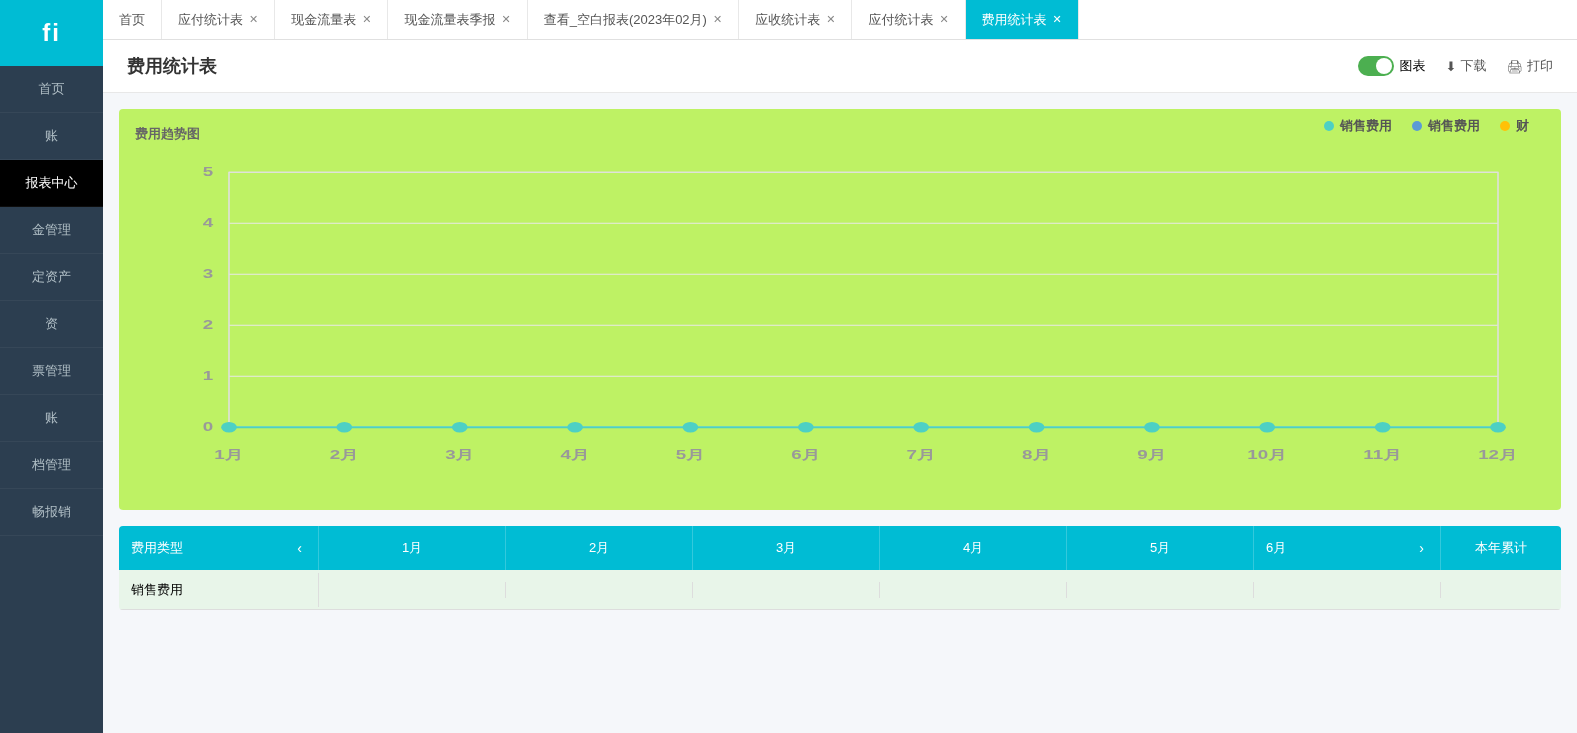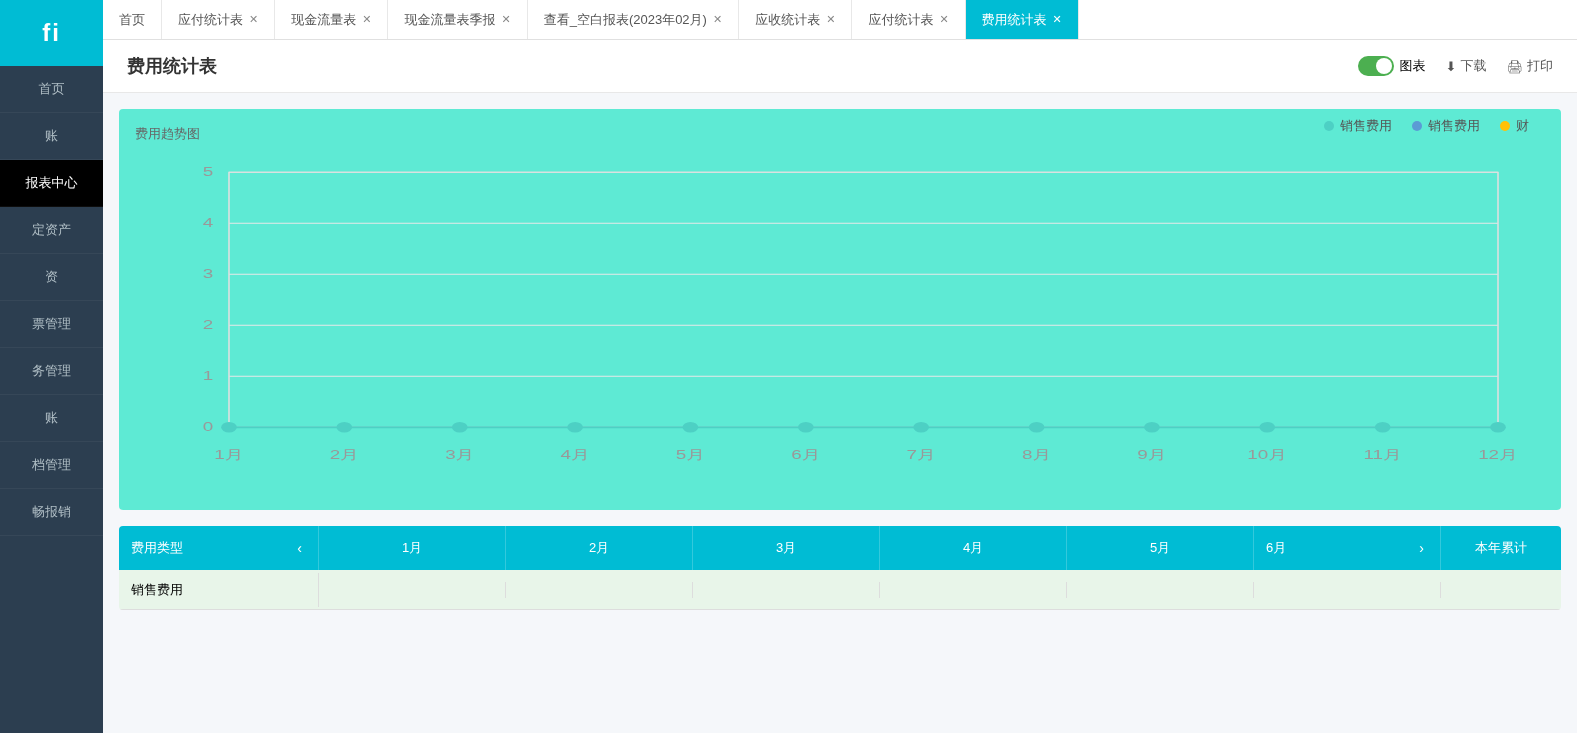--- a/index.html
+++ b/index.html
@@ -137,24 +137,25 @@
       display: flex;
       align-items: center;
       gap: 4px;
       color: #555;
       cursor: pointer;
       font-size: 13px;
     }
 
     
     .chart-section {
-      background: #5eead4;
+      background: #bef264;
       margin: 16px;
       padding: 16px;
       border-radius: 4px;
+      font-weight: bold;
     }
     .chart-title {
       font-size: 13px;
       color: #666;
       margin-bottom: 8px;
     }
     .chart-legend {
       position: absolute;
       right: 32px;
       top: 8px;
@@ -251,24 +252,24 @@
     }
   </style>
 </head>
 <body>
 
 <div class="sidebar">
   <div class="sidebar-logo">fi</div>
   <div class="sidebar-item">首页</div>
   <div class="sidebar-item">账</div>
   <div class="sidebar-item active">报表中心</div>
+  <div class="sidebar-item">金管理</div>
   <div class="sidebar-item">定资产</div>
   <div class="sidebar-item">资</div>
   <div class="sidebar-item">票管理</div>
-  <div class="sidebar-item">务管理</div>
   <div class="sidebar-item">账</div>
   <div class="sidebar-item">档管理</div>
   <div class="sidebar-item">畅报销</div>
 </div>
 
 <div class="main">
 
   <div class="tab-bar">
     <div class="tab">
       <span>首页</span>

